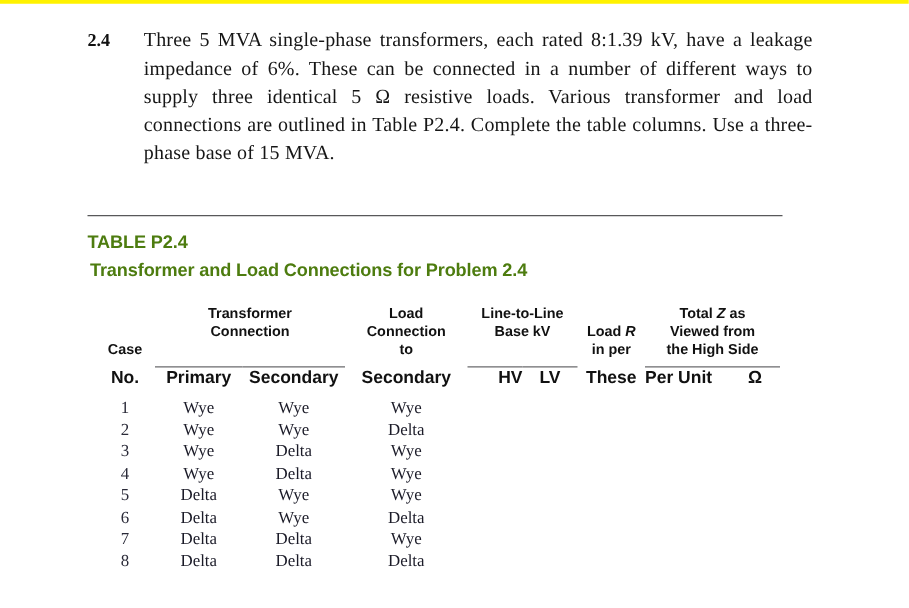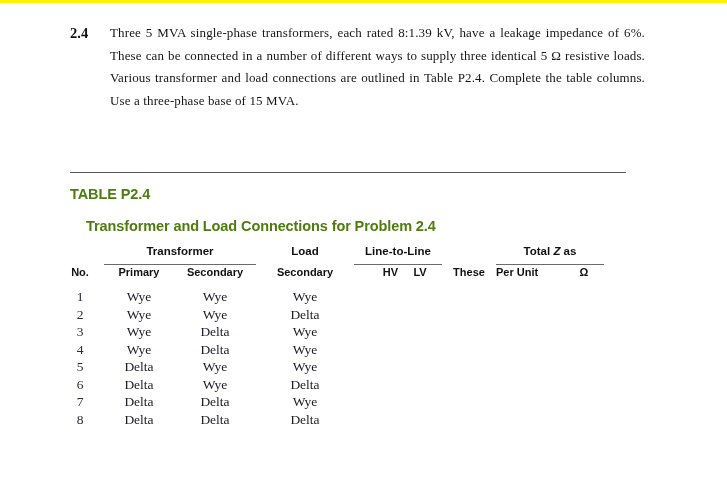--- a/index.html
+++ b/index.html
@@ -28,32 +28,33 @@
   
   .problem {
     position: absolute;
     top: 22px;
     left: 70px;
     width: 580px;
   }
   .problem-row {
     display: flex;
     align-items: flex-start;
+    justify-content: space-between;
   }
   .problem-number {
     font-family: "Liberation Serif", "DejaVu Serif", serif;
     font-weight: bold;
     font-size: 14.5px;
     width: 40px;
     flex: 0 0 40px;
     line-height: 22.5px;
     color: #111;
   }
   .problem-text {
-    font-size: 13px;
+    font-size: 16px;
     line-height: 22.5px;
     text-align: justify;
     text-justify: inter-word;
     width: 535px;
     color: #161616;
     letter-spacing: 0.01em;
   }
 
   
   .table-rule {
@@ -74,27 +75,27 @@
   }
   .table-caption-1,
   .table-caption-2 {
     font-family: "Liberation Sans", "DejaVu Sans", sans-serif;
     font-weight: bold;
     font-size: 14.5px;
     letter-spacing: -0.1px;
     color: #4d7c0f;
   }
   .table-caption-1 { margin: 0 0 7px 0; }
-  .table-caption-2 { margin: 16px; }
+  .table-caption-2 { margin: 2px; }
 
   
   table.p24 {
     position: absolute;
     top: 244px;
-    left: 56px;
+    left: 76px;
     border-collapse: collapse;
     font-family: "Liberation Serif", "DejaVu Serif", serif;
   }
   table.p24 th,
   table.p24 td {
     padding: 0;
     margin: 0;
     vertical-align: bottom;
   }
 
@@ -105,21 +106,21 @@
     line-height: 14.5px;
     text-align: center;
     color: #111;
     white-space: nowrap;
   }
   .hgroup.ital-part i { font-style: italic; }
 
   .hsub {
     font-family: "Liberation Sans", "DejaVu Sans", sans-serif;
     font-weight: bold;
-    font-size: 11px;
+    font-size: 14px;
     line-height: 14.5px;
     text-align: center;
     color: #111;
     white-space: nowrap;
     padding-top: 3px;
   }
 
   .ruled {
     border-bottom: 1.4px solid #6b6b6d;
   }
@@ -174,21 +175,39 @@
 
     <tr>
       <th class="c-case"></th>
       <th class="hgroup" colspan="2">Transformer</th>
       <th class="hgroup c-loadconn">Load</th>
       <th class="hgroup" colspan="2">Line-to-Line</th>
       <th class="c-loadr"></th>
       <th class="hgroup ital-part" colspan="2"><span>Total </span><i>Z</i><span> as</span></th>
     </tr>
 
-
+    <tr>
+      <th class="c-case"></th>
+      <th class="hgroup" colspan="2">Connection</th>
+      <th class="hgroup c-loadconn">Connection</th>
+      <th class="hgroup" colspan="2">Base kV</th>
+      <th class="hgroup c-loadr ital-part"><span>Load </span><i>R</i></th>
+      <th class="hgroup" colspan="2">Viewed from</th>
+    </tr>
+
+    <tr>
+      <th class="hgroup c-case">Case</th>
+      <th class="c-primary"></th>
+      <th class="c-secondary"></th>
+      <th class="hgroup c-loadconn">to</th>
+      <th class="c-hv"></th>
+      <th class="c-lv"></th>
+      <th class="hgroup c-loadr">in per</th>
+      <th class="hgroup" colspan="2">the High Side</th>
+    </tr>
 
     <tr class="rule-row">
       <td></td>
       <td class="ruled" colspan="2"></td>
       <td></td>
       <td class="ruled" colspan="2"></td>
       <td></td>
       <td class="ruled" colspan="2"></td>
     </tr>
 

